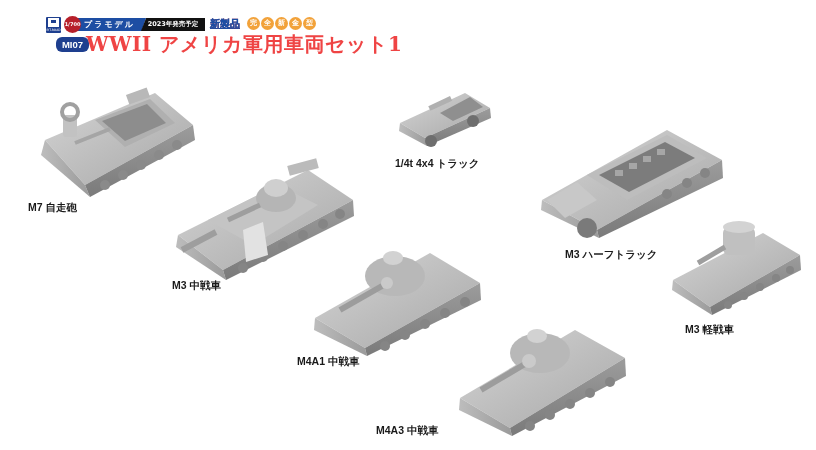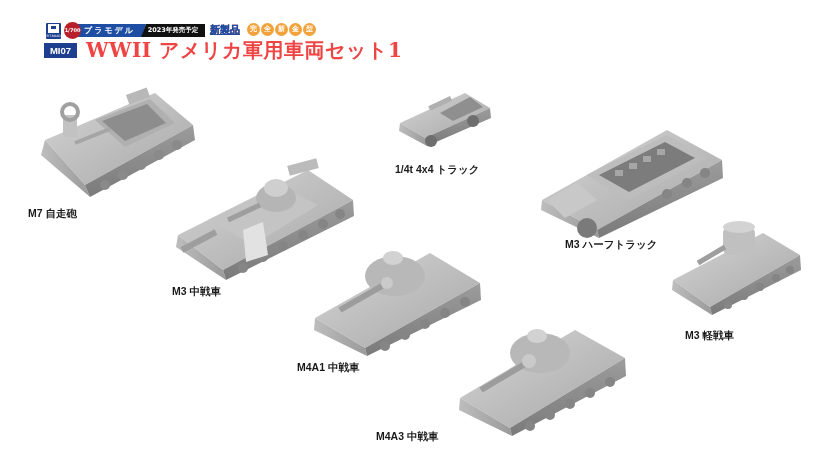--- a/index.html
+++ b/index.html
@@ -1,18 +1,18 @@
 <!DOCTYPE html>
 <html><head>
 <meta charset="utf-8">
 <style>
   html, body { margin: 0; padding: 0; background: #ffffff; }
   body { width: 816px; height: 450px; position: relative; overflow: hidden;
          font-family: "DejaVu Sans", "Liberation Sans", sans-serif; color: #111; }
-  .abs { position: absolute; margin-top: 6px; }
+  .abs { position: absolute; }
 
   
   .maker-logo { left: 46px; top: 17px; width: 15px; height: 16px; background: #1e3f8f;
                 border-radius: 1px; }
   .maker-logo .p { position: absolute; left: 2px; top: 1px; width: 11px; height: 9px; background: #fff; }
   .maker-logo .p::after { content: ""; position: absolute; left: 3px; top: 2px; width: 5px; height: 3px; background: #1e3f8f; }
   .maker-logo .sub { position: absolute; left: 0; bottom: 1px; width: 15px; text-align: center;
                      font-size: 3px; color: #fff; line-height: 4px; }
 
   .scale-badge { left: 64px; top: 16px; width: 17px; height: 17px; border-radius: 50%;
@@ -24,23 +24,23 @@
                   clip-path: polygon(0 0, 100% 0, 94% 100%, 0 100%); }
   .release-bar { left: 141px; top: 18px; width: 64px; height: 13px; background: #111;
                  color: #fff; font-size: 6.5px; font-weight: bold; line-height: 13px;
                  text-align: center; clip-path: polygon(8% 0, 100% 0, 100% 100%, 0 100%); }
   .new-product { left: 210px; top: 17px; font-size: 10px; font-weight: bold; color: #d42a3a;
                  -webkit-text-stroke: 0.4px #1d4ea3; line-height: 14px; text-decoration: underline; }
   .all-new { left: 247px; top: 17px; height: 14px; display: flex; gap: 1px; }
   .all-new span { width: 13px; height: 13px; border-radius: 50%; background: #f2a23a;
                   color: #fff; font-size: 7px; font-weight: bold; text-align: center; line-height: 13px; }
 
-  .code-badge { left: 44px; top: 37px; width: 33px; height: 15px; background: #1e3f8f;
+  .code-badge { left: 56px; top: 37px; width: 33px; height: 15px; background: #1e3f8f;
                 color: #fff; font-size: 9.5px; font-weight: bold; text-align: center;
-                line-height: 15px; border-radius: 0; font-family: "Liberation Sans", sans-serif; }
+                line-height: 15px; border-radius: 6px; font-family: "Liberation Sans", sans-serif; }
   .title { left: 86px; top: 30px; font-family: "DejaVu Serif", "Liberation Serif", serif;
            font-weight: bold; font-size: 20px; line-height: 28px; color: #ef4444; letter-spacing: 0.5px; }
 
   
   .label { font-size: 10.5px; font-weight: bold; color: #1a1a1a; white-space: nowrap;
            font-family: "Liberation Sans", "DejaVu Sans", sans-serif; text-align: center; }
 
   svg.veh { position: absolute; overflow: visible; }
 </style>
 </head>
@@ -147,21 +147,21 @@
       <rect x="120" y="29" width="8" height="6"></rect>
     </g>
   <polygon points="10,80 40,62 60,80 28,98" fill="#c8c8c8"></polygon>
   <circle cx="50" cy="108" r="10" fill="#7a7a7a"></circle>
   <g fill="#858585">
       <circle cx="130" cy="74" r="5"></circle>
       <circle cx="150" cy="63" r="5"></circle>
       <circle cx="168" cy="53" r="5"></circle>
     </g>
 </svg>
-<div class="abs label" style="left:565px;top:232px">M3 ハーフトラック</div>
+<div class="abs label" style="left:565px;top:248px">M3 ハーフトラック</div>
 
 <svg class="veh" style="left:310px;top:238px" width="175" height="118" viewBox="0 0 175 118">
   <polygon points="5,80 120,15 170,45 55,110" fill="url(#gTop)"></polygon>
   <polygon points="5,80 55,110 57,118 4,92" fill="url(#gFront)"></polygon>
   <polygon points="55,110 170,45 171,62 57,118" fill="url(#gSide)"></polygon>
   <g fill="#858585">
       <circle cx="75" cy="108" r="5"></circle>
       <circle cx="95" cy="97" r="5"></circle>
       <circle cx="115" cy="86" r="5"></circle>
       <circle cx="135" cy="75" r="5"></circle>

